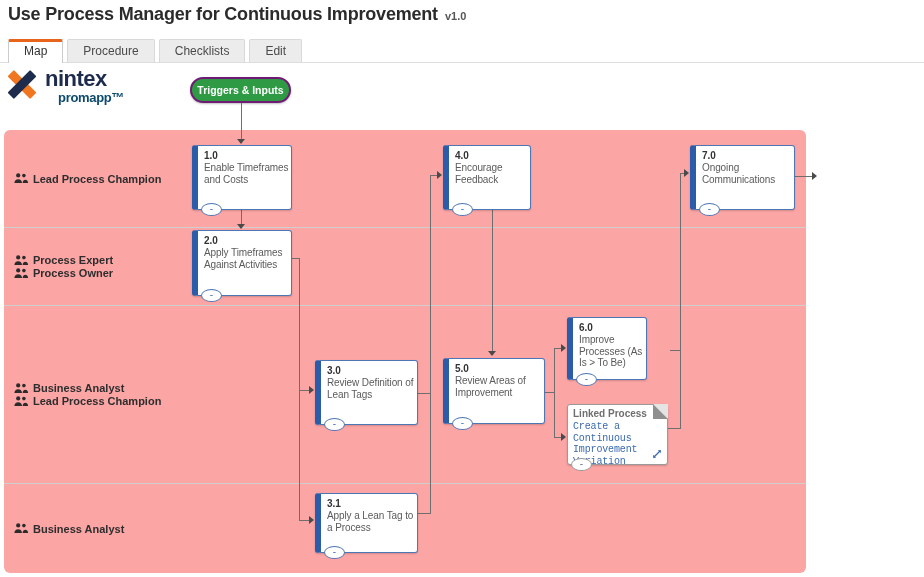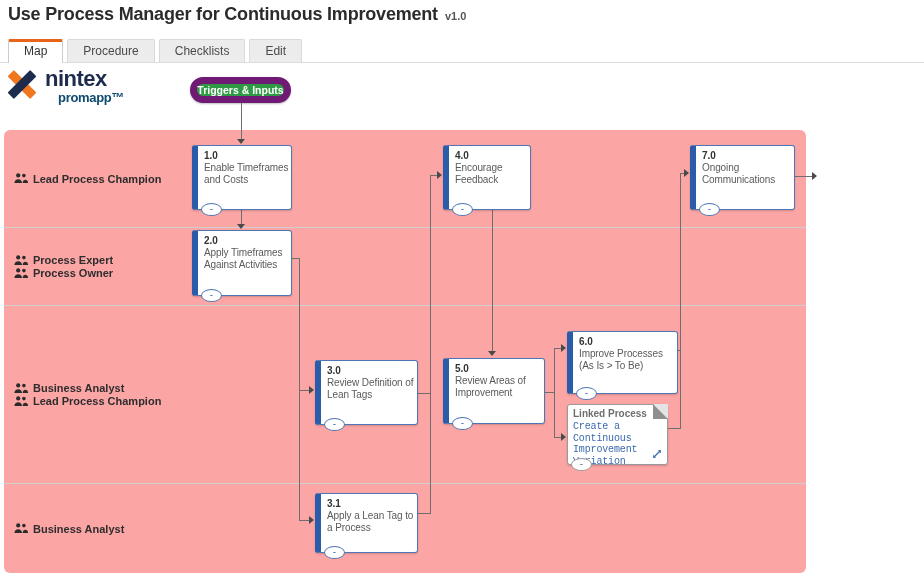--- a/index.html
+++ b/index.html
@@ -25,21 +25,21 @@
   .logo-x { position:absolute; left:0; top:4px; width:28px; height:28px; }
   .logo-x span { position:absolute; left:-2px; top:10px; width:32px; height:9px; border-radius:1px; }
   .logo-x .bar-o { background:#f0761f; transform:rotate(45deg); }
   .logo-x .bar-n { background:#1d2b4c; transform:rotate(-45deg); }
   .logo-brand { position:absolute; left:37px; top:0px; font-size:22px; font-weight:bold; color:#1d2b4c; letter-spacing:-0.5px; }
   .logo-sub { position:absolute; left:50px; top:24px; font-size:13px; font-weight:bold; color:#0c4a6e; letter-spacing:-0.3px; }
 
   
   .pill { position:absolute; display:flex; align-items:center; justify-content:center;
           color:#fff; font-weight:bold; border-radius:14px; box-shadow:0 1px 2px rgba(0,0,0,.25); }
-  .pill-triggers { left:190px; top:77px; width:101px; height:26px; background:#2e9b44; border:7px solid #701a75; font-size:10.5px; }
+  .pill-triggers { left:190px; top:77px; width:101px; height:26px; background:#2e9b44; border:2px solid #701a75; font-size:10.5px; }
   .pill-outputs  { left:820px; top:163px; width:96px; height:27px; background:#b3281e; border:1px solid #8f1f17; font-size:11.5px; }
 
   
   .map { position:absolute; left:4px; top:130px; width:802px; height:443px; background:#fca5a5; border-radius:6px; }
   .lane { position:absolute; left:0; width:802px; display:flex; align-items:center; }
   .lane + .lane { border-top:1px solid #cfcfcf; }
   .lane-roles { padding-left:10px; }
   .role { display:flex; align-items:center; margin:1px 0; }
   .role svg { margin-right:5px; flex:none; }
   .role .role-txt { font-size:11px; font-weight:bold; color:#2d2d2d; white-space:nowrap; }
@@ -242,21 +242,21 @@
   <div class="abox" style="left:443px;top:145px;width:88px;height:65px">
     <div class="num">4.0</div>
     <div class="lbl">Encourage Feedback</div>
     <div class="oval">-</div>
   </div>
   <div class="abox" style="left:443px;top:358px;width:102px;height:66px">
     <div class="num">5.0</div>
     <div class="lbl">Review Areas of Improvement</div>
     <div class="oval">-</div>
   </div>
-  <div class="abox" style="left:567px;top:331px;width:111px;height:63px">
+  <div class="abox" style="left:567px;top:317px;width:80px;height:63px">
     <div class="num">6.0</div>
     <div class="lbl">Improve Processes (As Is &gt; To Be)</div>
     <div class="oval">-</div>
   </div>
   <div class="abox" style="left:690px;top:145px;width:105px;height:65px">
     <div class="num">7.0</div>
     <div class="lbl">Ongoing Communications</div>
     <div class="oval">-</div>
   </div>
 

